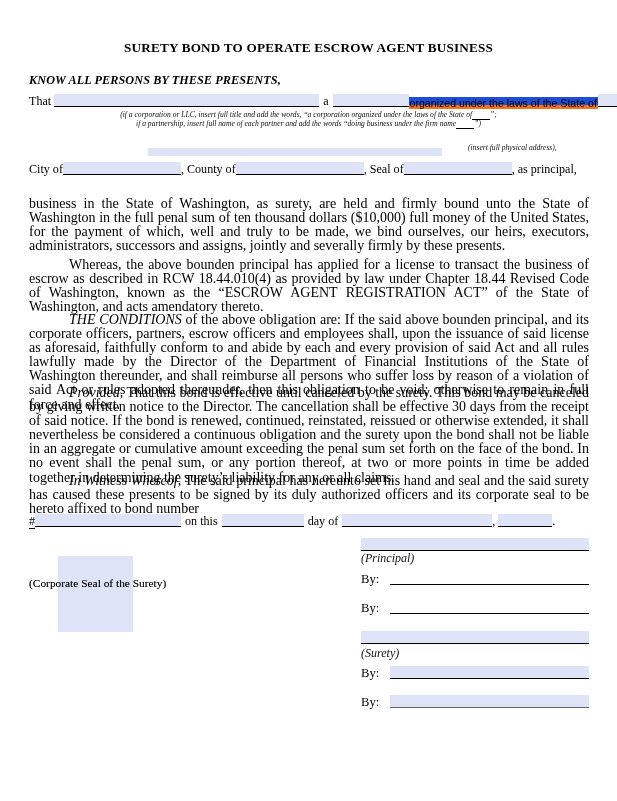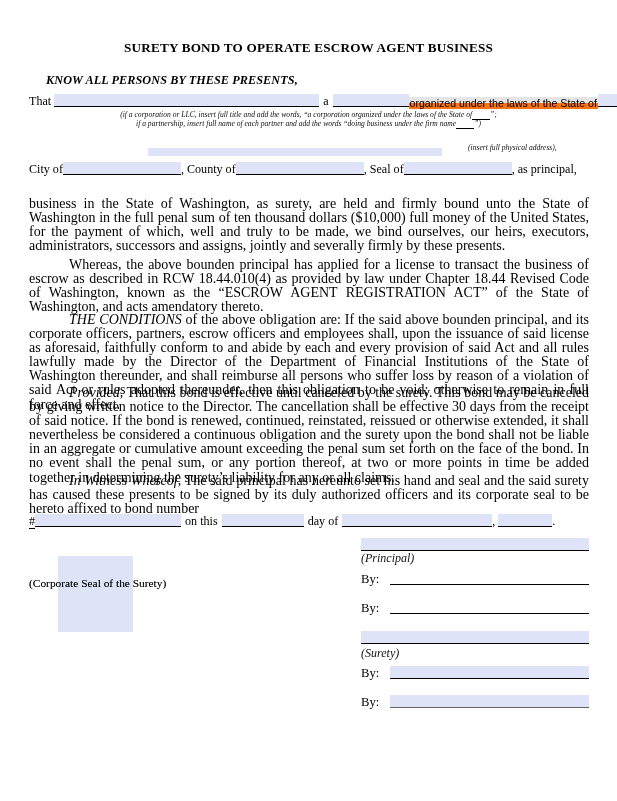--- a/index.html
+++ b/index.html
@@ -27,21 +27,21 @@
     left: 0; right: 0;
     top: 40px;
     text-align: center;
     font-weight: bold;
     font-size: 13.2px;
     letter-spacing: .2px;
   }
 
   .know {
     position: absolute;
-    left: 46px;
+    left: 29px;
     top: 73px;
     font-style: italic;
     font-weight: bold;
     font-size: 12.2px;
     letter-spacing: .1px;
   }
 
   .para {
     position: absolute;
     left: 29px;
@@ -75,22 +75,22 @@
     position: relative;
     top: 2px;
   }
   .fld.norule { border-bottom: none; }
 
   
   .fldtext {
     display: inline-block;
     vertical-align: baseline;
     height: 12.5px;
-    background: #e5e5e5;
-    border-bottom: 6px solid #f97316;
+    background: #1d4ed8;
+    border-bottom: 4px solid #f97316;
     position: relative;
     top: 2px;
     font-family: "Liberation Sans", sans-serif;
     font-size: 10.6px;
     line-height: 12.5px;
     padding: 0 1px;
     color: #000;
   }
 
   

